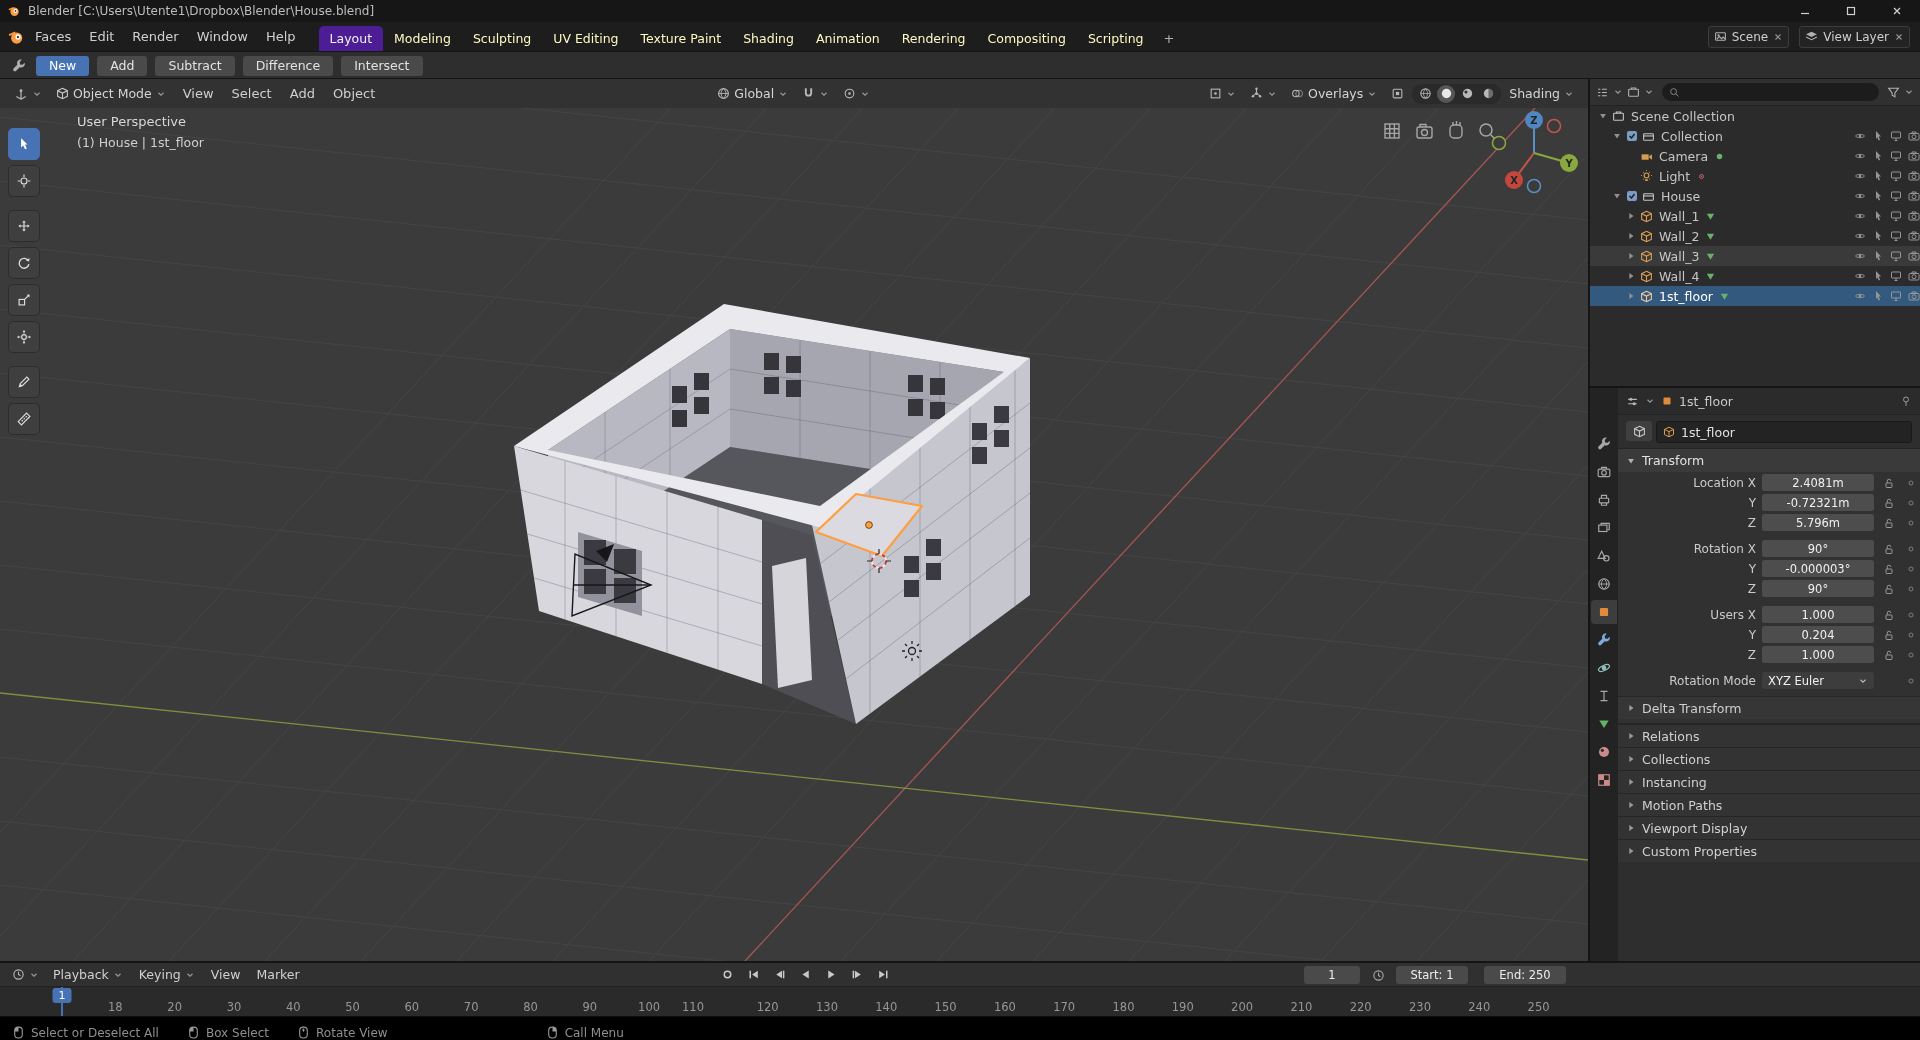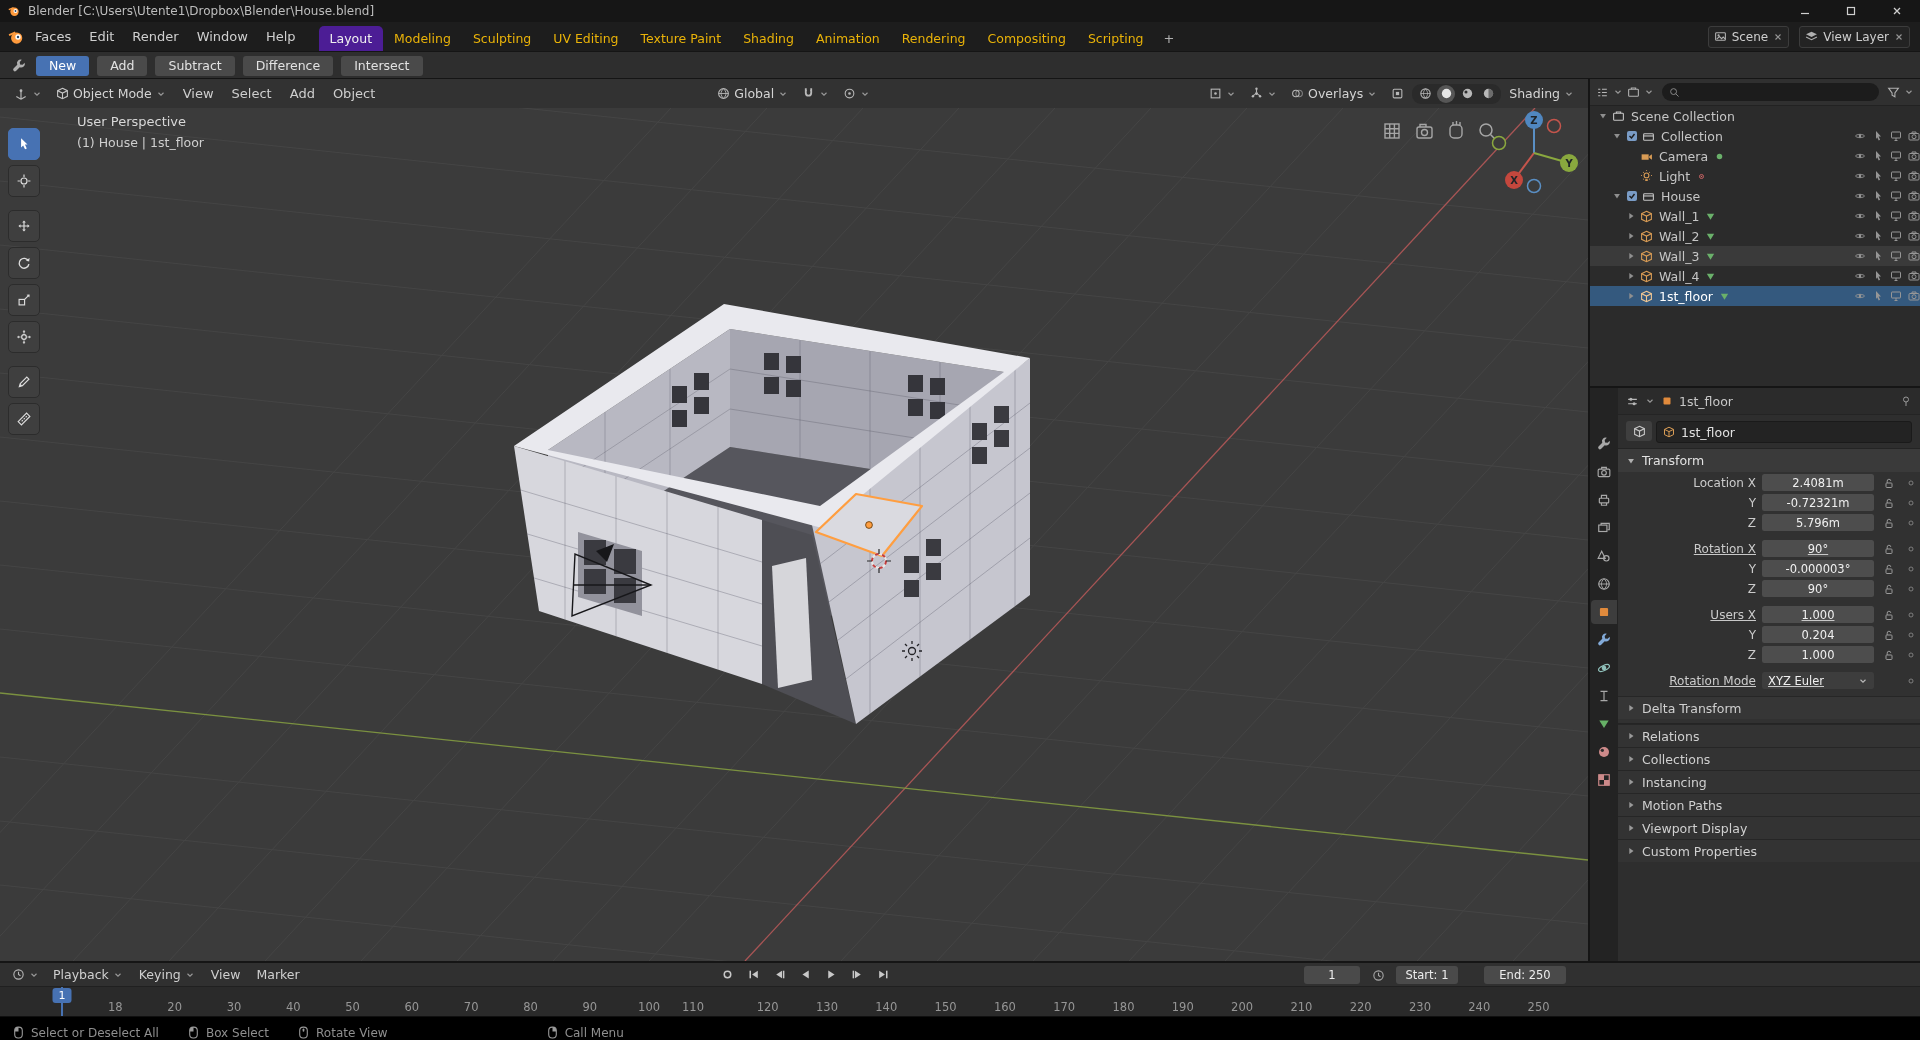--- a/index.html
+++ b/index.html
@@ -15,21 +15,21 @@
   #titlebar{position:absolute;top:0;left:0;right:0;height:22px;background:#161616;display:flex;
     align-items:center;padding-left:8px;gap:8px;font-size:12px;color:#bdbdbd;}
   .win-btns{margin-left:auto;display:flex;height:22px;}
   .win-btn{width:46px;height:22px;display:flex;align-items:center;justify-content:center;color:#cfcfcf;}
 
   
   #menubar{position:absolute;top:22px;left:0;right:0;height:29px;background:#1d1d1d;display:flex;
     align-items:center;padding:0 8px;gap:2px;}
   .menu-item{padding:3px 9px;border-radius:3px;color:#cfcfcf;display:flex;align-items:center;gap:4px;}
   #workspace-tabs{display:flex;margin-left:12px;align-items:flex-end;height:29px;}
-  .ws-tab{padding:5px 11px;border-radius:5px 5px 0 0;color:#eab308;font-size:12.5px;}
+  .ws-tab{padding:5px 11px;border-radius:5px 5px 0 0;color:#fef9c3;font-size:12.5px;}
   .ws-tab.active{background:#4c1d95;color:#f0f0f0;}
   .ws-plus{padding:5px 9px;color:#b0b0b0;}
   .top-widget{display:flex;align-items:center;background:#232323;border:1px solid #3c3c3c;border-radius:3px;
     height:20px;padding:0 5px;gap:5px;font-size:12px;color:#cfcfcf;margin-left:8px;}
 
   
   #toolsettings{position:absolute;top:51px;left:0;right:0;height:27px;background:#2e2e2e;
     border-top:1px solid #151515;display:flex;align-items:center;padding:0 12px;}
   #tool-settings-buttons{display:flex;gap:8px;margin-left:10px;}
   .ts-btn{height:20px;padding:0 13px;background:#4a4a4a;border-radius:3px;display:flex;align-items:center;
@@ -80,21 +80,21 @@
     font-size:12.5px;border-bottom:1px solid #242424;}
   .prop-name-row{display:flex;gap:4px;padding:6px 8px 5px 8px;}
   .pn-btn{width:26px;height:20px;background:#3f3f3f;border-radius:3px;display:flex;align-items:center;justify-content:center;}
   .pn-field{flex:1;height:20px;background:#232323;border:1px solid #1a1a1a;border-radius:3px;display:flex;
     align-items:center;gap:6px;padding:0 6px;color:#e0e0e0;font-size:12.5px;}
   .ppanel{background:#313131;border-top:1px solid #242424;border-bottom:1px solid #242424;padding-bottom:4px;}
   .ppanel-h{height:23px;display:flex;align-items:center;gap:6px;padding:0 8px;background:#3a3a3a;
     color:#e2e2e2;font-size:12.5px;}
   .prow{display:grid;grid-template-columns:130px 112px 18px 14px;align-items:center;height:19px;
     margin:1px 6px 1px 8px;column-gap:6px;}
-  .prow.gap{margin-top:7px;text-decoration:underline;}
+  .prow.gap{margin-top:7px;}
   .plbl{text-align:right;font-size:12px;color:#cbcbcb;white-space:nowrap;}
   .pfield{height:17px;background:#4d4d4d;border-radius:2.5px;display:flex;align-items:center;
     justify-content:center;font-size:11.5px;color:#f0f0f0;}
   .pfield.dd{justify-content:space-between;padding:0 6px;background:#3d3d3d;}
   .plock,.pdot{display:flex;justify-content:center;}
   .psec{height:22px;display:flex;align-items:center;gap:6px;padding:0 8px;background:#333333;
     border-top:1px solid #262626;color:#d0d0d0;font-size:12.5px;}
   .psec.sub{background:#363636;margin-top:6px;}
 
   
@@ -1739,21 +1739,21 @@
       </div>
     <div class="tl-field" style="left:1304px;width:56px">
       <span>1</span>
     </div>
     <span class="ic i13 abs-ic" style="left:1372px;color:#a8a8a8">
         <svg viewBox="0 0 12 12">
           <circle cx="6" cy="6" r="4.3" fill="none" stroke="currentColor"></circle>
           <path d="M6 3.5V6l1.8 1.2" fill="none" stroke="currentColor"></path>
         </svg>
       </span>
-    <div class="tl-field" style="left:1396px;width:62px">
+    <div class="tl-field" style="left:1396px;width:72px">
       <span>Start: 1</span>
     </div>
     <div class="tl-field" style="left:1484px;width:82px">
       <span>End: 250</span>
     </div>
   </div>
   <div id="timeline-ruler">
     <div id="playhead" style="left:62px">
       <div class="ph-line"></div>
       <div class="ph-label">1</div>

